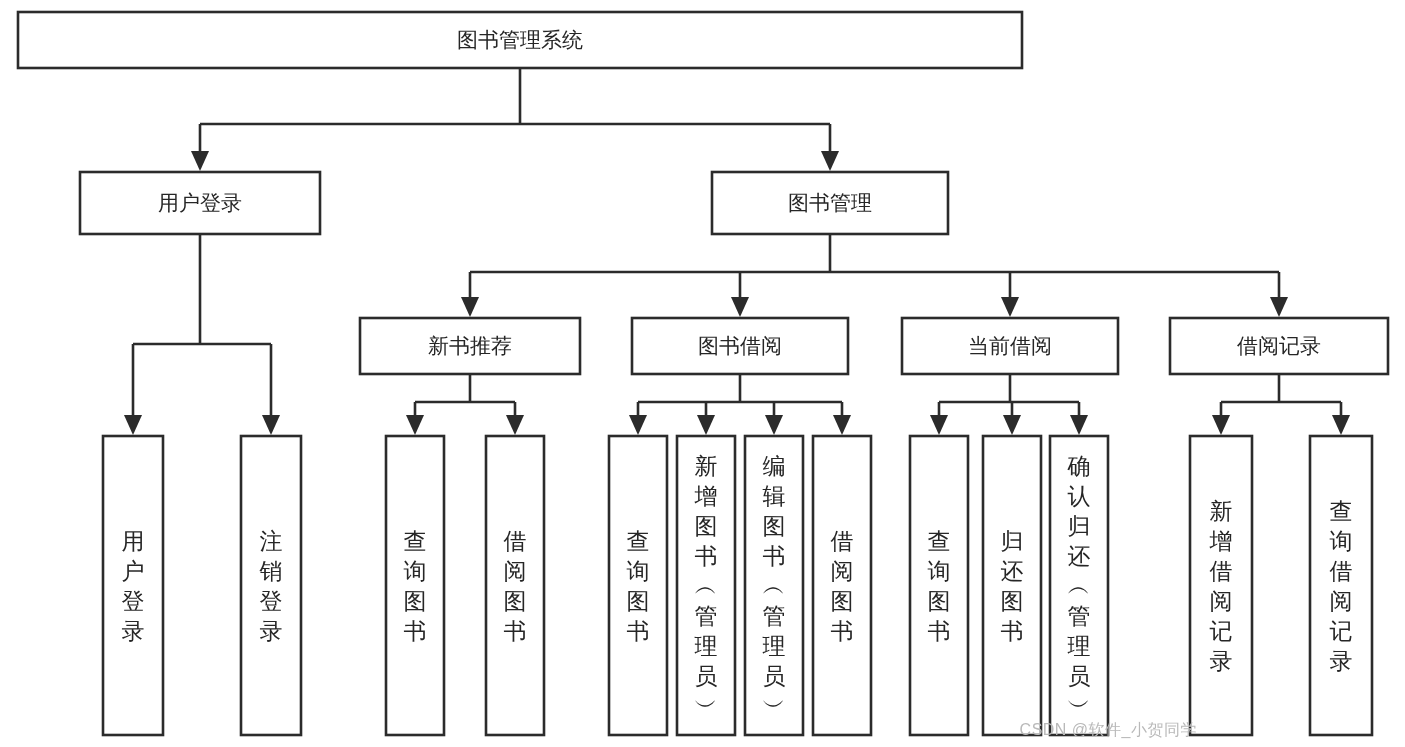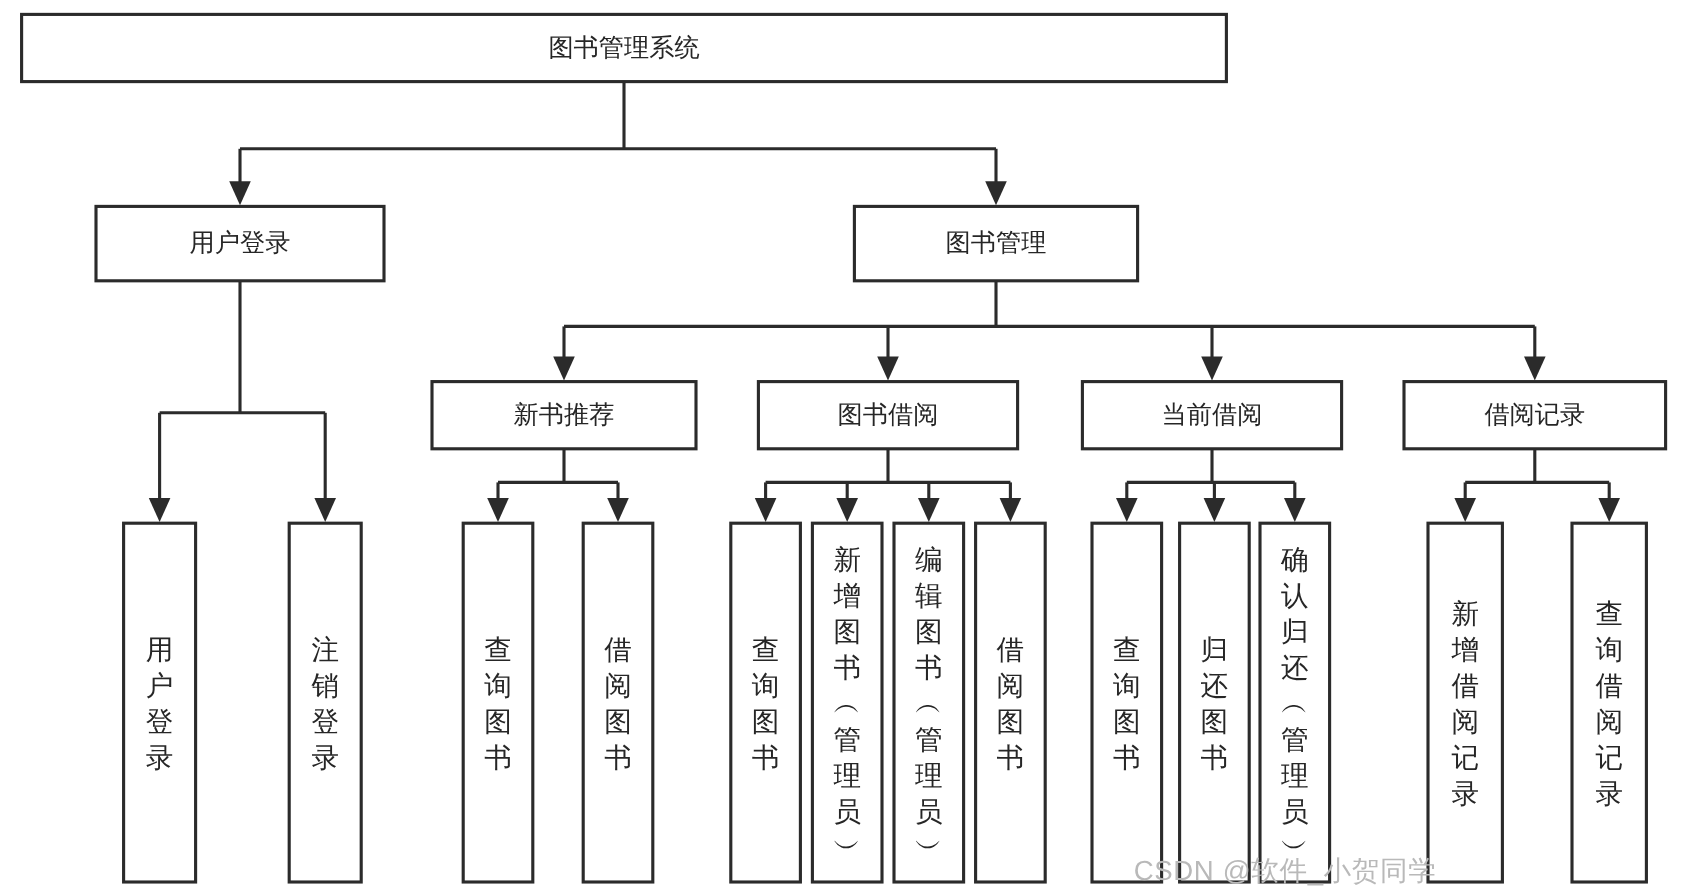--- a/index.html
+++ b/index.html
@@ -50,21 +50,21 @@
   }
   .arrow-head {
     fill: #2b2b2b;
     stroke: none;
   }
   .watermark {
     position: absolute;
     right: 8px;
     bottom: 6px;
     font-family: "Liberation Sans", "DejaVu Sans", sans-serif;
-    font-size: 23px;
+    font-size: 16px;
     color: #b9b9b9;
     letter-spacing: 0.5px;
     white-space: nowrap;
     pointer-events: none;
   }
 </style>
 </head>
 <body>
 
 <div id="diagram-root">

